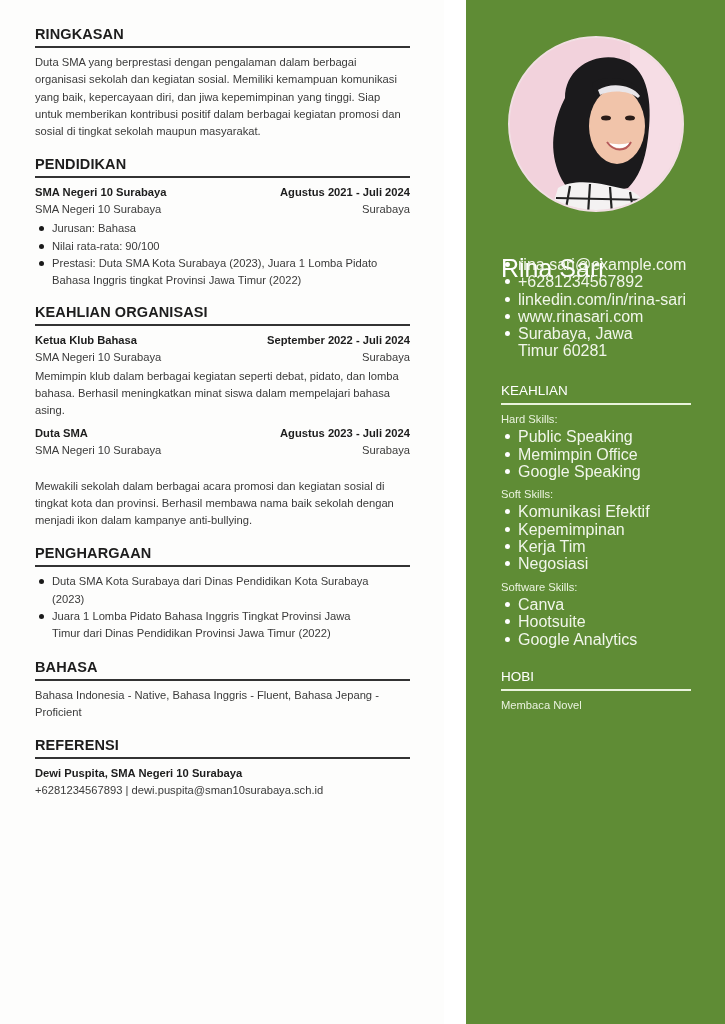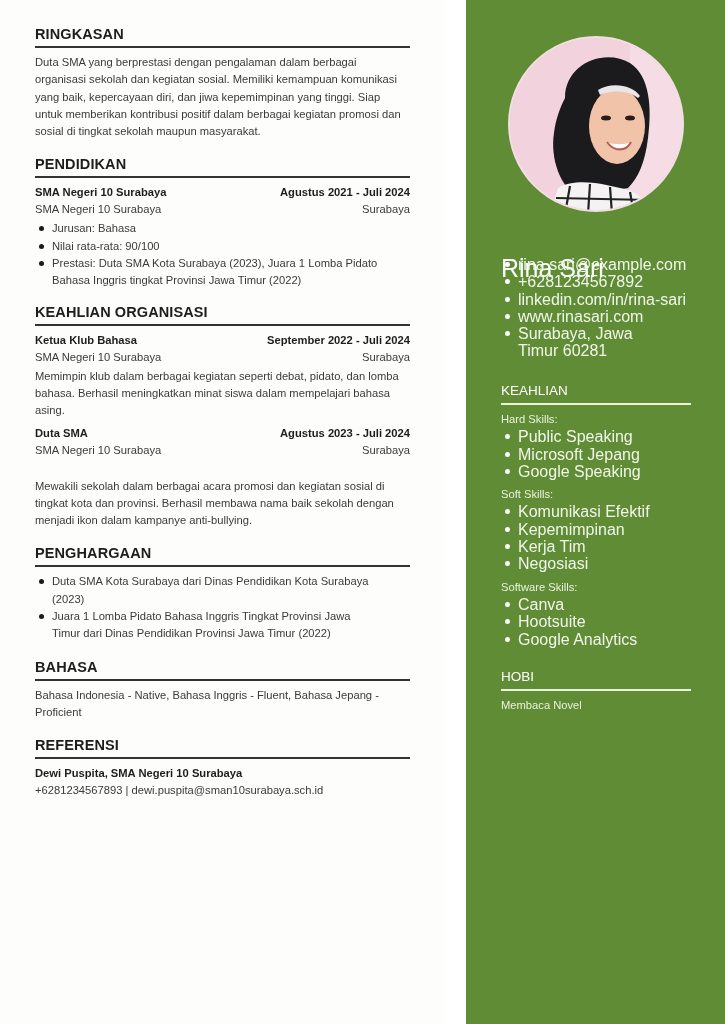--- a/index.html
+++ b/index.html
@@ -166,21 +166,21 @@
   </div>
 
   <div class="keahlian">
     <div class="r-sec-title">KEAHLIAN</div>
     <div class="r-rule"></div>
 
     <div class="r-group">
       <div class="r-label">Hard Skills:</div>
       <ul class="r-bul">
         <li>Public Speaking</li>
-        <li>Microsoft Jepang</li>
+        <li>Memimpin Office</li>
         <li>Google Speaking</li>
       </ul>
     </div>
 
     <div class="r-group">
       <div class="r-label">Soft Skills:</div>
       <ul class="r-bul">
         <li>Komunikasi Efektif</li>
         <li>Kepemimpinan</li>
         <li>Kerja Tim</li>

